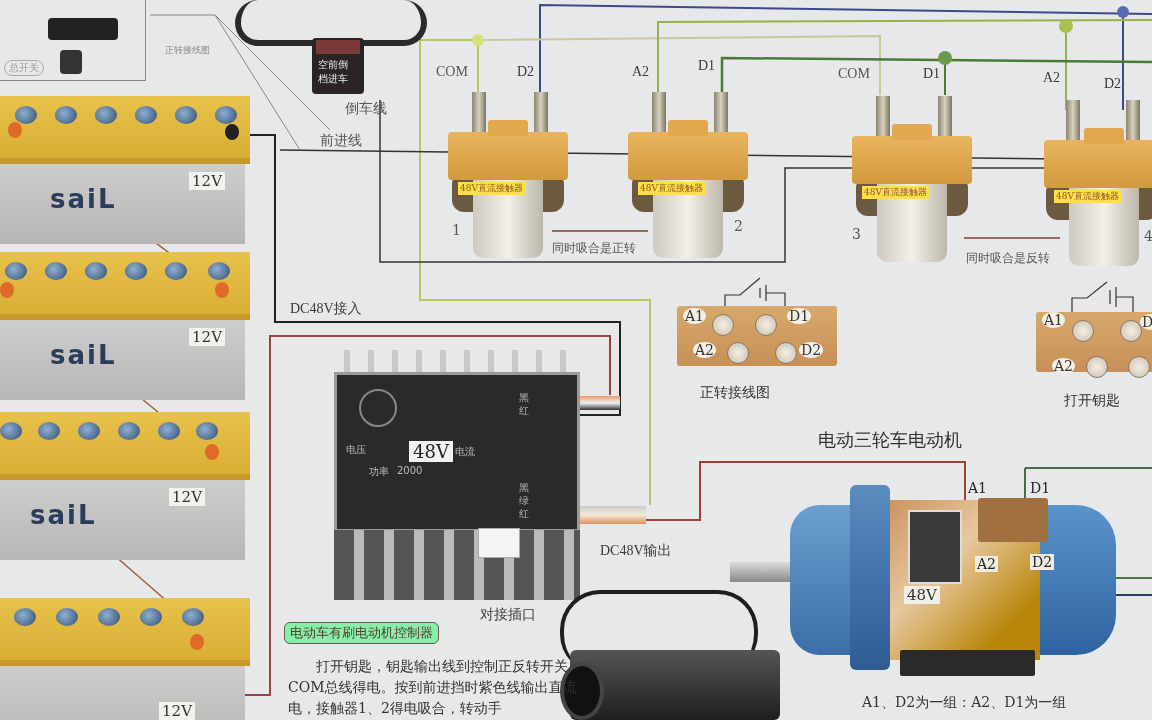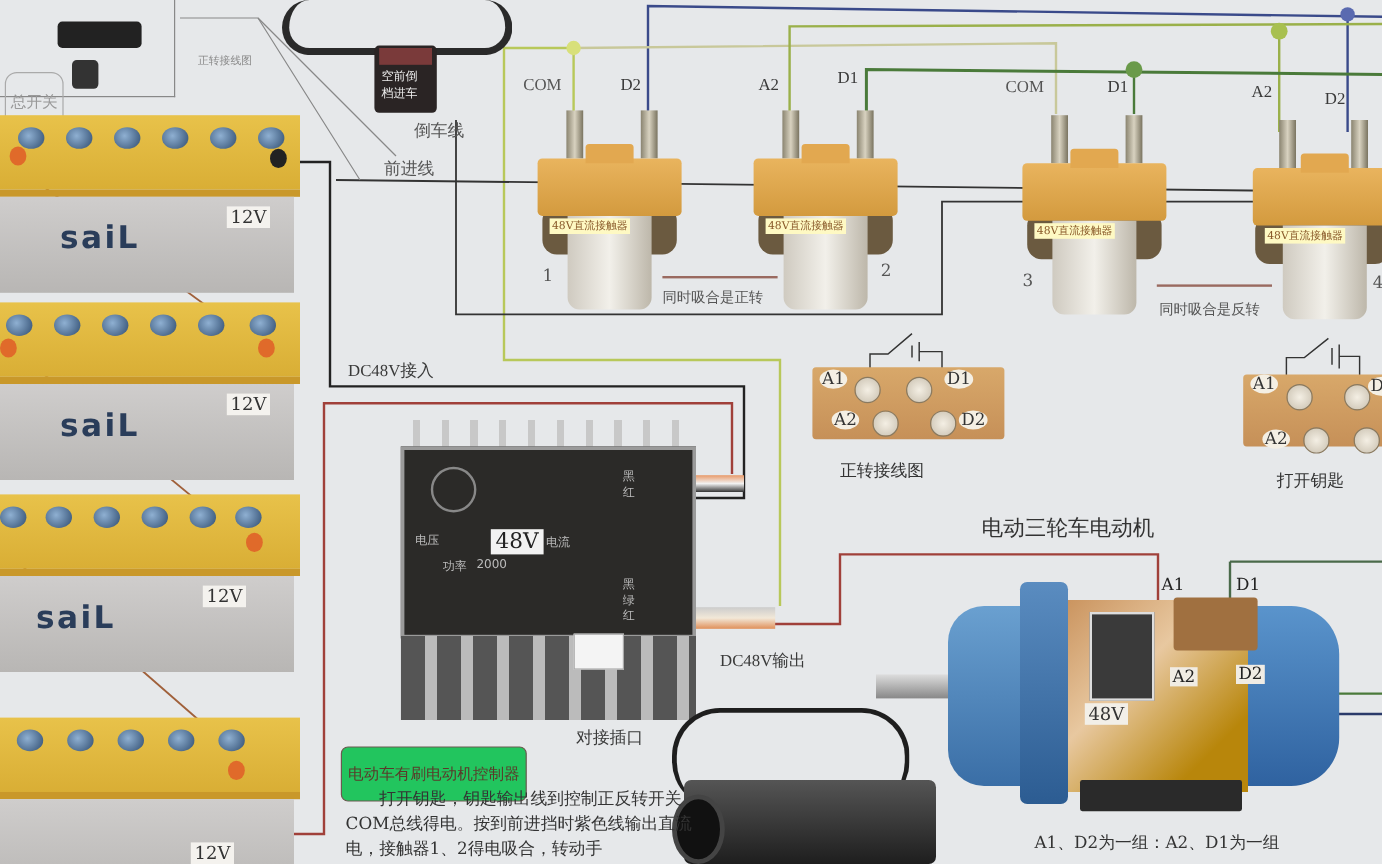--- a/index.html
+++ b/index.html
@@ -14,54 +14,54 @@
   .post{position:absolute;top:10px;width:22px;height:18px;border-radius:50%;background:radial-gradient(circle at 40% 40%,#8fb0d2,#2e4b6e);}
   .bat-logo{position:absolute;left:50px;top:20px;font-family:"DejaVu Sans",sans-serif;font-weight:bold;font-size:26px;letter-spacing:2px;color:#2a3d5a;}
   .bat-volt{position:absolute;right:20px;top:8px;background:#f4f2ee;padding:0 3px;font-size:15px;color:#333;}
   .term{position:absolute;width:14px;height:16px;border-radius:50%;background:#e06a2a;}
   .contactor{position:absolute;width:130px;height:170px;}
   .c-cap{position:absolute;left:0;top:40px;width:120px;height:48px;background:linear-gradient(#e9b45e,#d39a3e);border-radius:4px;}
   .c-cap2{position:absolute;left:40px;top:28px;width:40px;height:16px;background:#e2a850;border-radius:3px 3px 0 0;}
   .c-stud{position:absolute;top:0;width:14px;height:40px;background:linear-gradient(90deg,#8a8470,#d8d2c0,#7a7460);}
   .c-ear{position:absolute;top:80px;width:112px;height:40px;background:#6b5a40;border-radius:12px;}
   .c-body{position:absolute;left:25px;top:88px;width:70px;height:78px;background:linear-gradient(90deg,#cfcac0,#f2f0ea,#bdb7aa);border-radius:0 0 10px 10px;}
-  .c-tag{position:absolute;left:10px;top:90px;background:#fef9c3;font-size:9px;color:#8a5a2a;padding:0 2px;white-space:nowrap;}
+  .c-tag{position:absolute;left:10px;top:90px;background:#fde047;font-size:9px;color:#8a5a2a;padding:0 2px;white-space:nowrap;}
   .c-num{position:absolute;font-size:14px;color:#555;}
   .arrow-note{position:absolute;font-size:12px;color:#555;}
   .arrow-line{position:absolute;height:2px;background:#9a6a60;}
   .plate{position:absolute;width:160px;height:60px;background:linear-gradient(#d8a86a,#c69058);border-radius:3px;}
   .pin{position:absolute;width:20px;height:20px;border-radius:50%;background:radial-gradient(#f4efe4,#c8bfae);border:1px solid #8a7a60;}
   .pin-l{position:absolute;font-size:14px;background:#f4efe4;border-radius:50%;padding:0 2px;color:#333;}
   .cap-txt{position:absolute;font-size:14px;color:#333;}
   .ctrl{position:absolute;left:334px;top:350px;width:246px;height:250px;}
   .ctrl-fins{position:absolute;left:10px;top:0;width:226px;height:30px;background:repeating-linear-gradient(90deg,#c8c8c8 0 6px,transparent 6px 24px);}
   .ctrl-face{position:absolute;left:0;top:22px;width:246px;height:160px;background:#2b2a28;border:3px solid #9a9a9a;box-sizing:border-box;}
   .ctrl-bottom{position:absolute;left:0;top:180px;width:246px;height:70px;background:repeating-linear-gradient(90deg,#555 0 20px,#bbb 20px 30px);}
   .ctrl-48{position:absolute;left:72px;top:66px;background:#f2f2f2;color:#222;font-size:18px;padding:0 4px;}
   .ctrl-txt{position:absolute;color:#bbb;font-size:10px;white-space:nowrap;font-family:"DejaVu Sans",sans-serif;}
-  .ctrl-label{position:absolute;left:284px;top:622px;border:1.5px solid #6a5a50;border-radius:6px;padding:13px 5px;font-size:13px;color:#5a3a2a;background:#22c55e;}
+  .ctrl-label{position:absolute;left:284px;top:622px;border:1.5px solid #6a5a50;border-radius:6px;padding:1px 5px;font-size:13px;color:#5a3a2a;background:#86efac;}
   .desc{position:absolute;left:288px;top:656px;width:290px;font-size:14px;line-height:21px;color:#333;}
   .desc p{margin:0;text-indent:2em;}
   .motor{position:absolute;left:730px;top:480px;width:390px;height:200px;}
   .m-blue-l{position:absolute;left:60px;top:25px;width:100px;height:150px;background:linear-gradient(#6aa0d0,#3a6ea6);border-radius:30px 10px 10px 30px;}
   .m-blue-r{position:absolute;left:290px;top:25px;width:96px;height:150px;background:linear-gradient(#5a94cc,#2f62a0);border-radius:10px 40px 40px 10px;}
   .m-flange{position:absolute;left:120px;top:5px;width:40px;height:185px;background:linear-gradient(#5a8cc0,#2c5c92);border-radius:6px;}
   .m-body{position:absolute;left:150px;top:20px;width:160px;height:160px;background:linear-gradient(135deg,#c8905a,#e8c8a0 40%,#b8860b 80%);}
   .m-shaft{position:absolute;left:0;top:82px;width:70px;height:20px;background:linear-gradient(#ddd,#888);}
   .m-plate{position:absolute;left:178px;top:30px;width:50px;height:70px;background:#3a3a3a;border:2px solid #ddd;}
   .m-48{position:absolute;left:174px;top:106px;background:#f2efe8;font-size:15px;padding:0 3px;}
   .m-term{position:absolute;left:248px;top:18px;width:70px;height:44px;background:#a07040;border-radius:3px;}
   .m-foot{position:absolute;left:170px;top:170px;width:135px;height:26px;background:#2a2a2a;border-radius:2px;}
   .m-lbl{position:absolute;font-size:14px;background:#f0ece4;padding:0 2px;color:#222;}
   .title-motor{position:absolute;left:806px;top:428px;font-size:18px;color:#333;margin-left:12px;}
   .motor-note{position:absolute;left:862px;top:694px;font-size:14px;color:#333;}
   .keybox{position:absolute;left:0;top:0;width:145px;height:80px;border-right:1px solid #888;border-bottom:1px solid #888;}
   .key1{position:absolute;left:48px;top:18px;width:70px;height:22px;background:#222;border-radius:4px;}
   .key2{position:absolute;left:60px;top:50px;width:22px;height:24px;background:#333;border-radius:4px;}
-  .key-label{position:absolute;left:4px;top:60px;border:1px solid #aaa;border-radius:10px;font-size:13px;padding:15px 4px;color:#999;}
+  .key-label{position:absolute;left:4px;top:60px;border:1px solid #aaa;border-radius:10px;font-size:10px;padding:0 4px;color:#999;}
   .switch{position:absolute;left:312px;top:38px;width:52px;height:56px;background:#2a2424;border-radius:4px;}
   .switch-top{position:absolute;left:4px;top:2px;width:44px;height:14px;background:#7a3a3a;}
   .switch-txt{position:absolute;left:6px;top:20px;color:#eee;font-size:10px;line-height:14px;font-family:"DejaVu Sans",sans-serif;}
   .grip{position:absolute;left:550px;top:590px;width:220px;height:130px;}
   .grip-body{position:absolute;left:20px;top:60px;width:210px;height:70px;background:linear-gradient(#555,#1e1e1e);border-radius:6px;}
   .grip-end{position:absolute;left:10px;top:72px;width:36px;height:50px;border-radius:50%;background:#111;border:4px solid #444;}
   .plug{position:absolute;left:478px;top:528px;width:40px;height:28px;background:#f4f4f4;border:1px solid #aaa;}
 </style>
 </head>
 <body>

